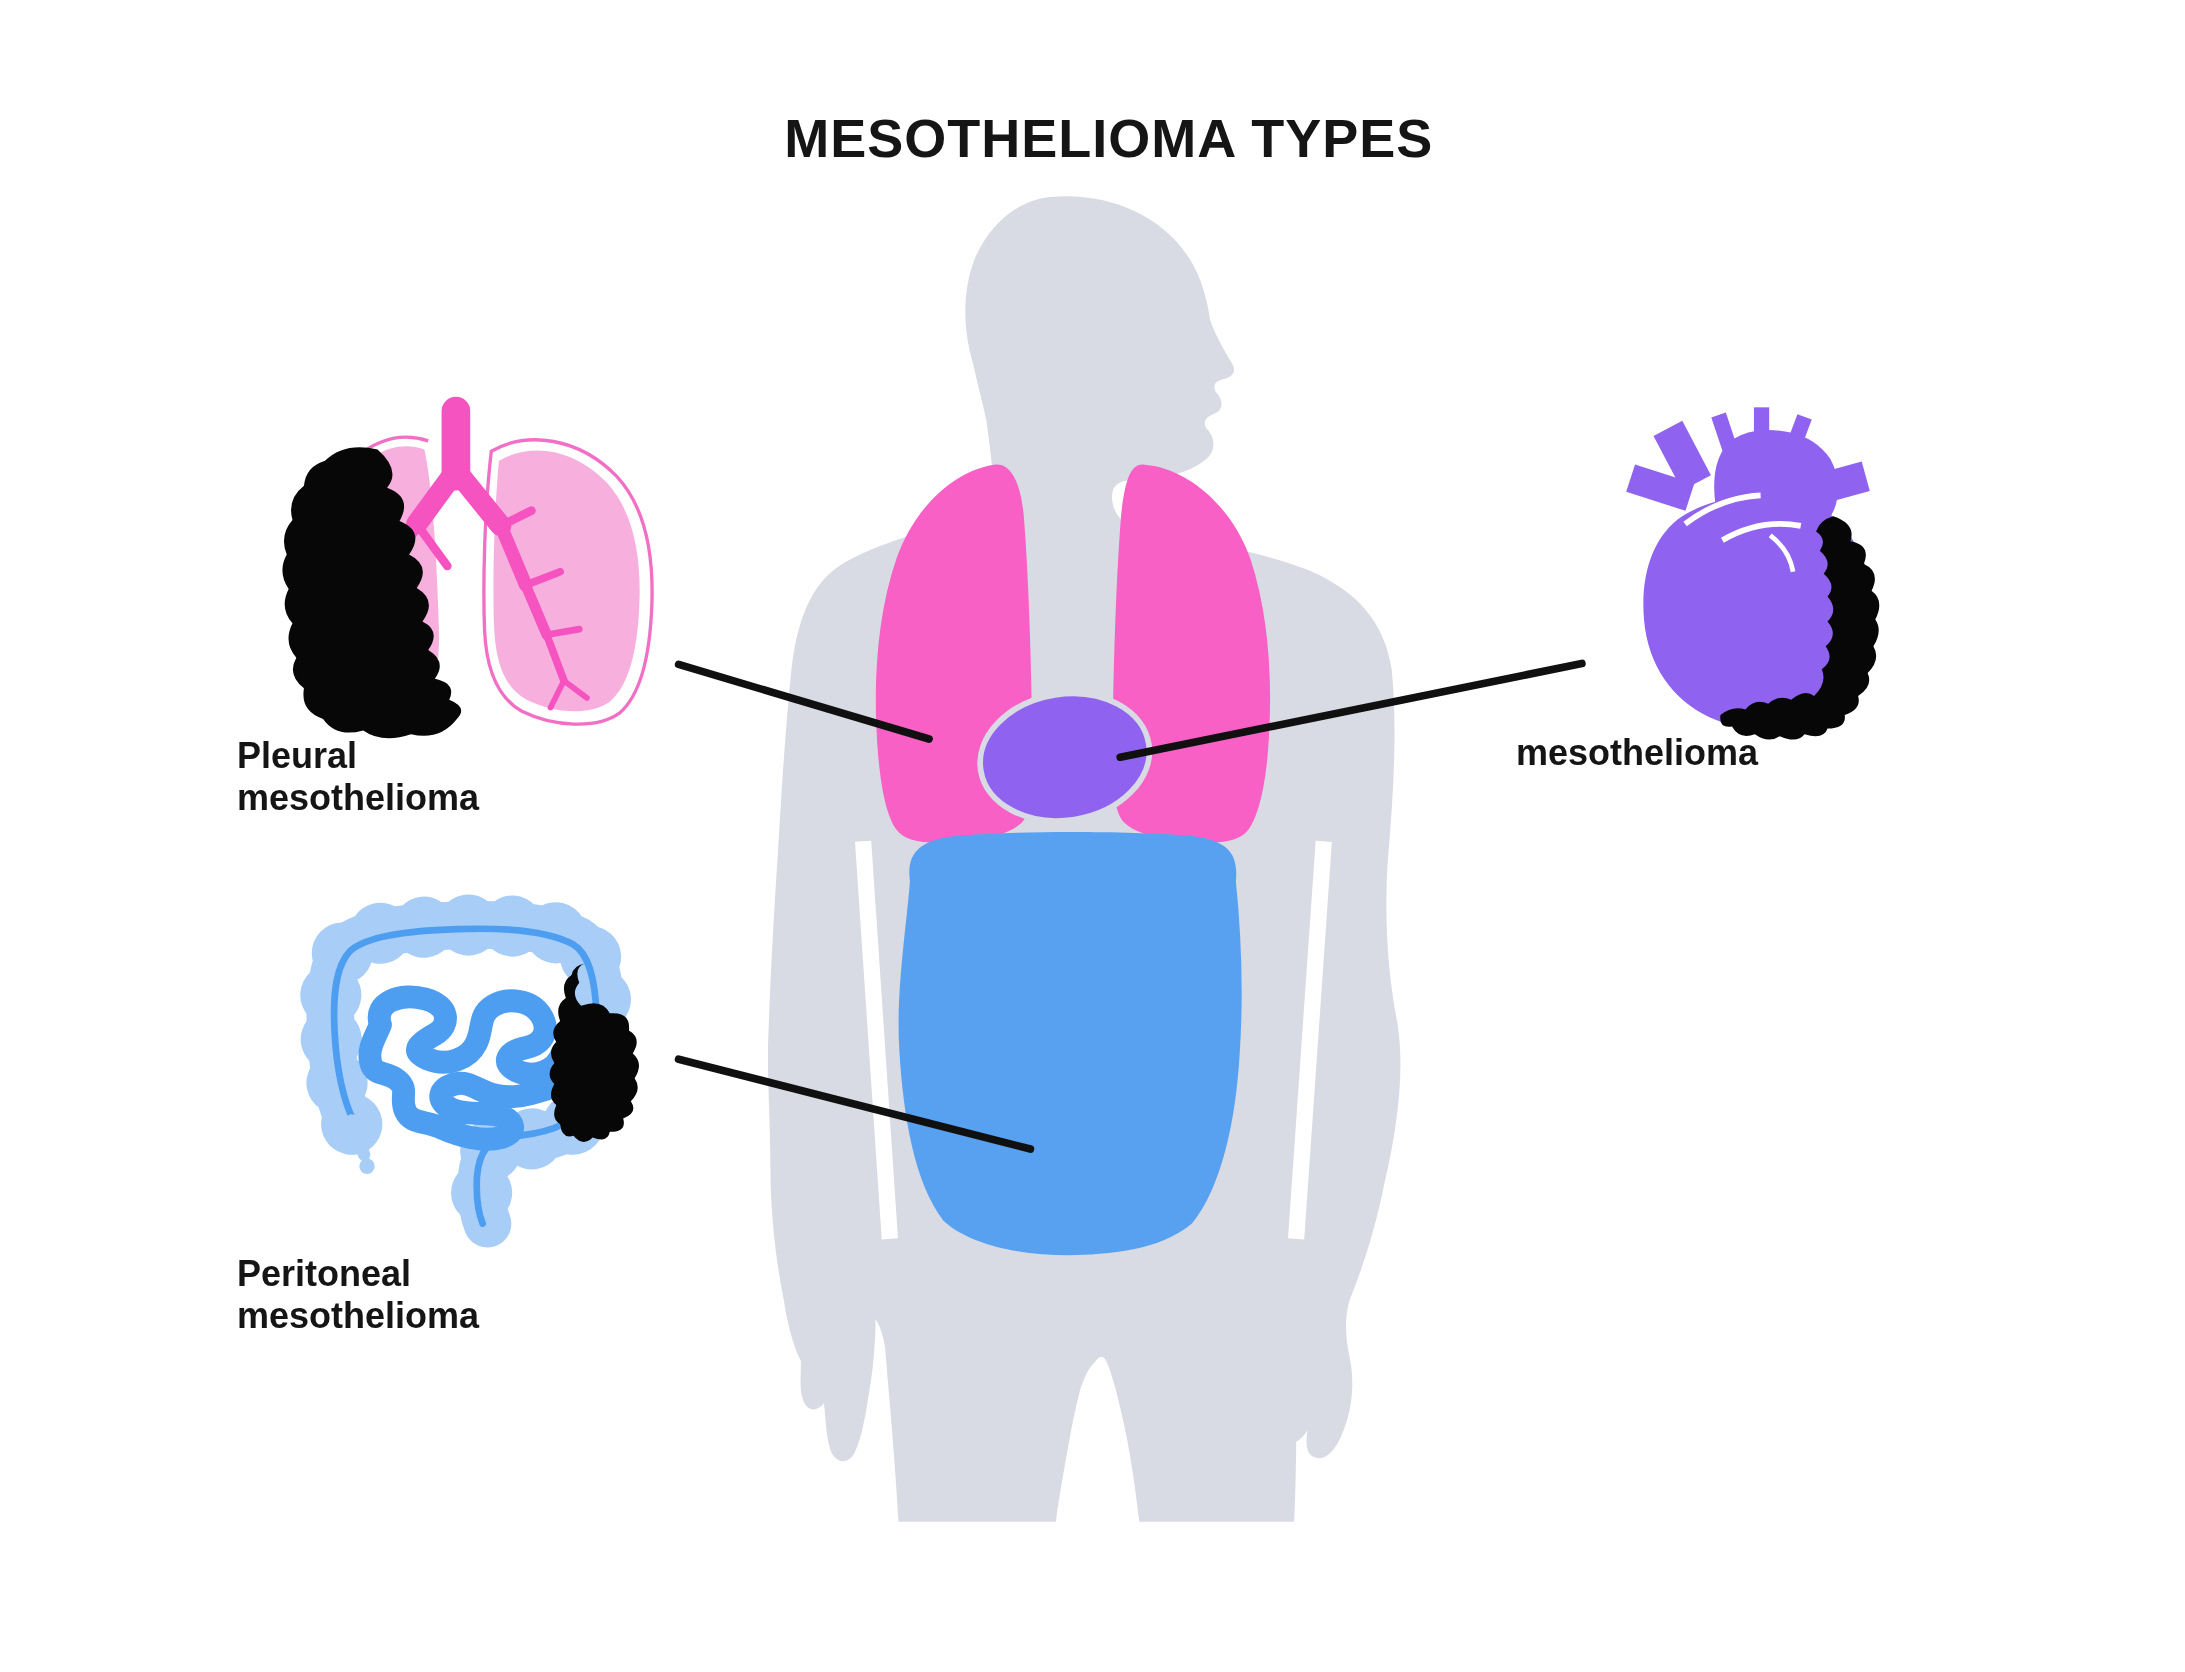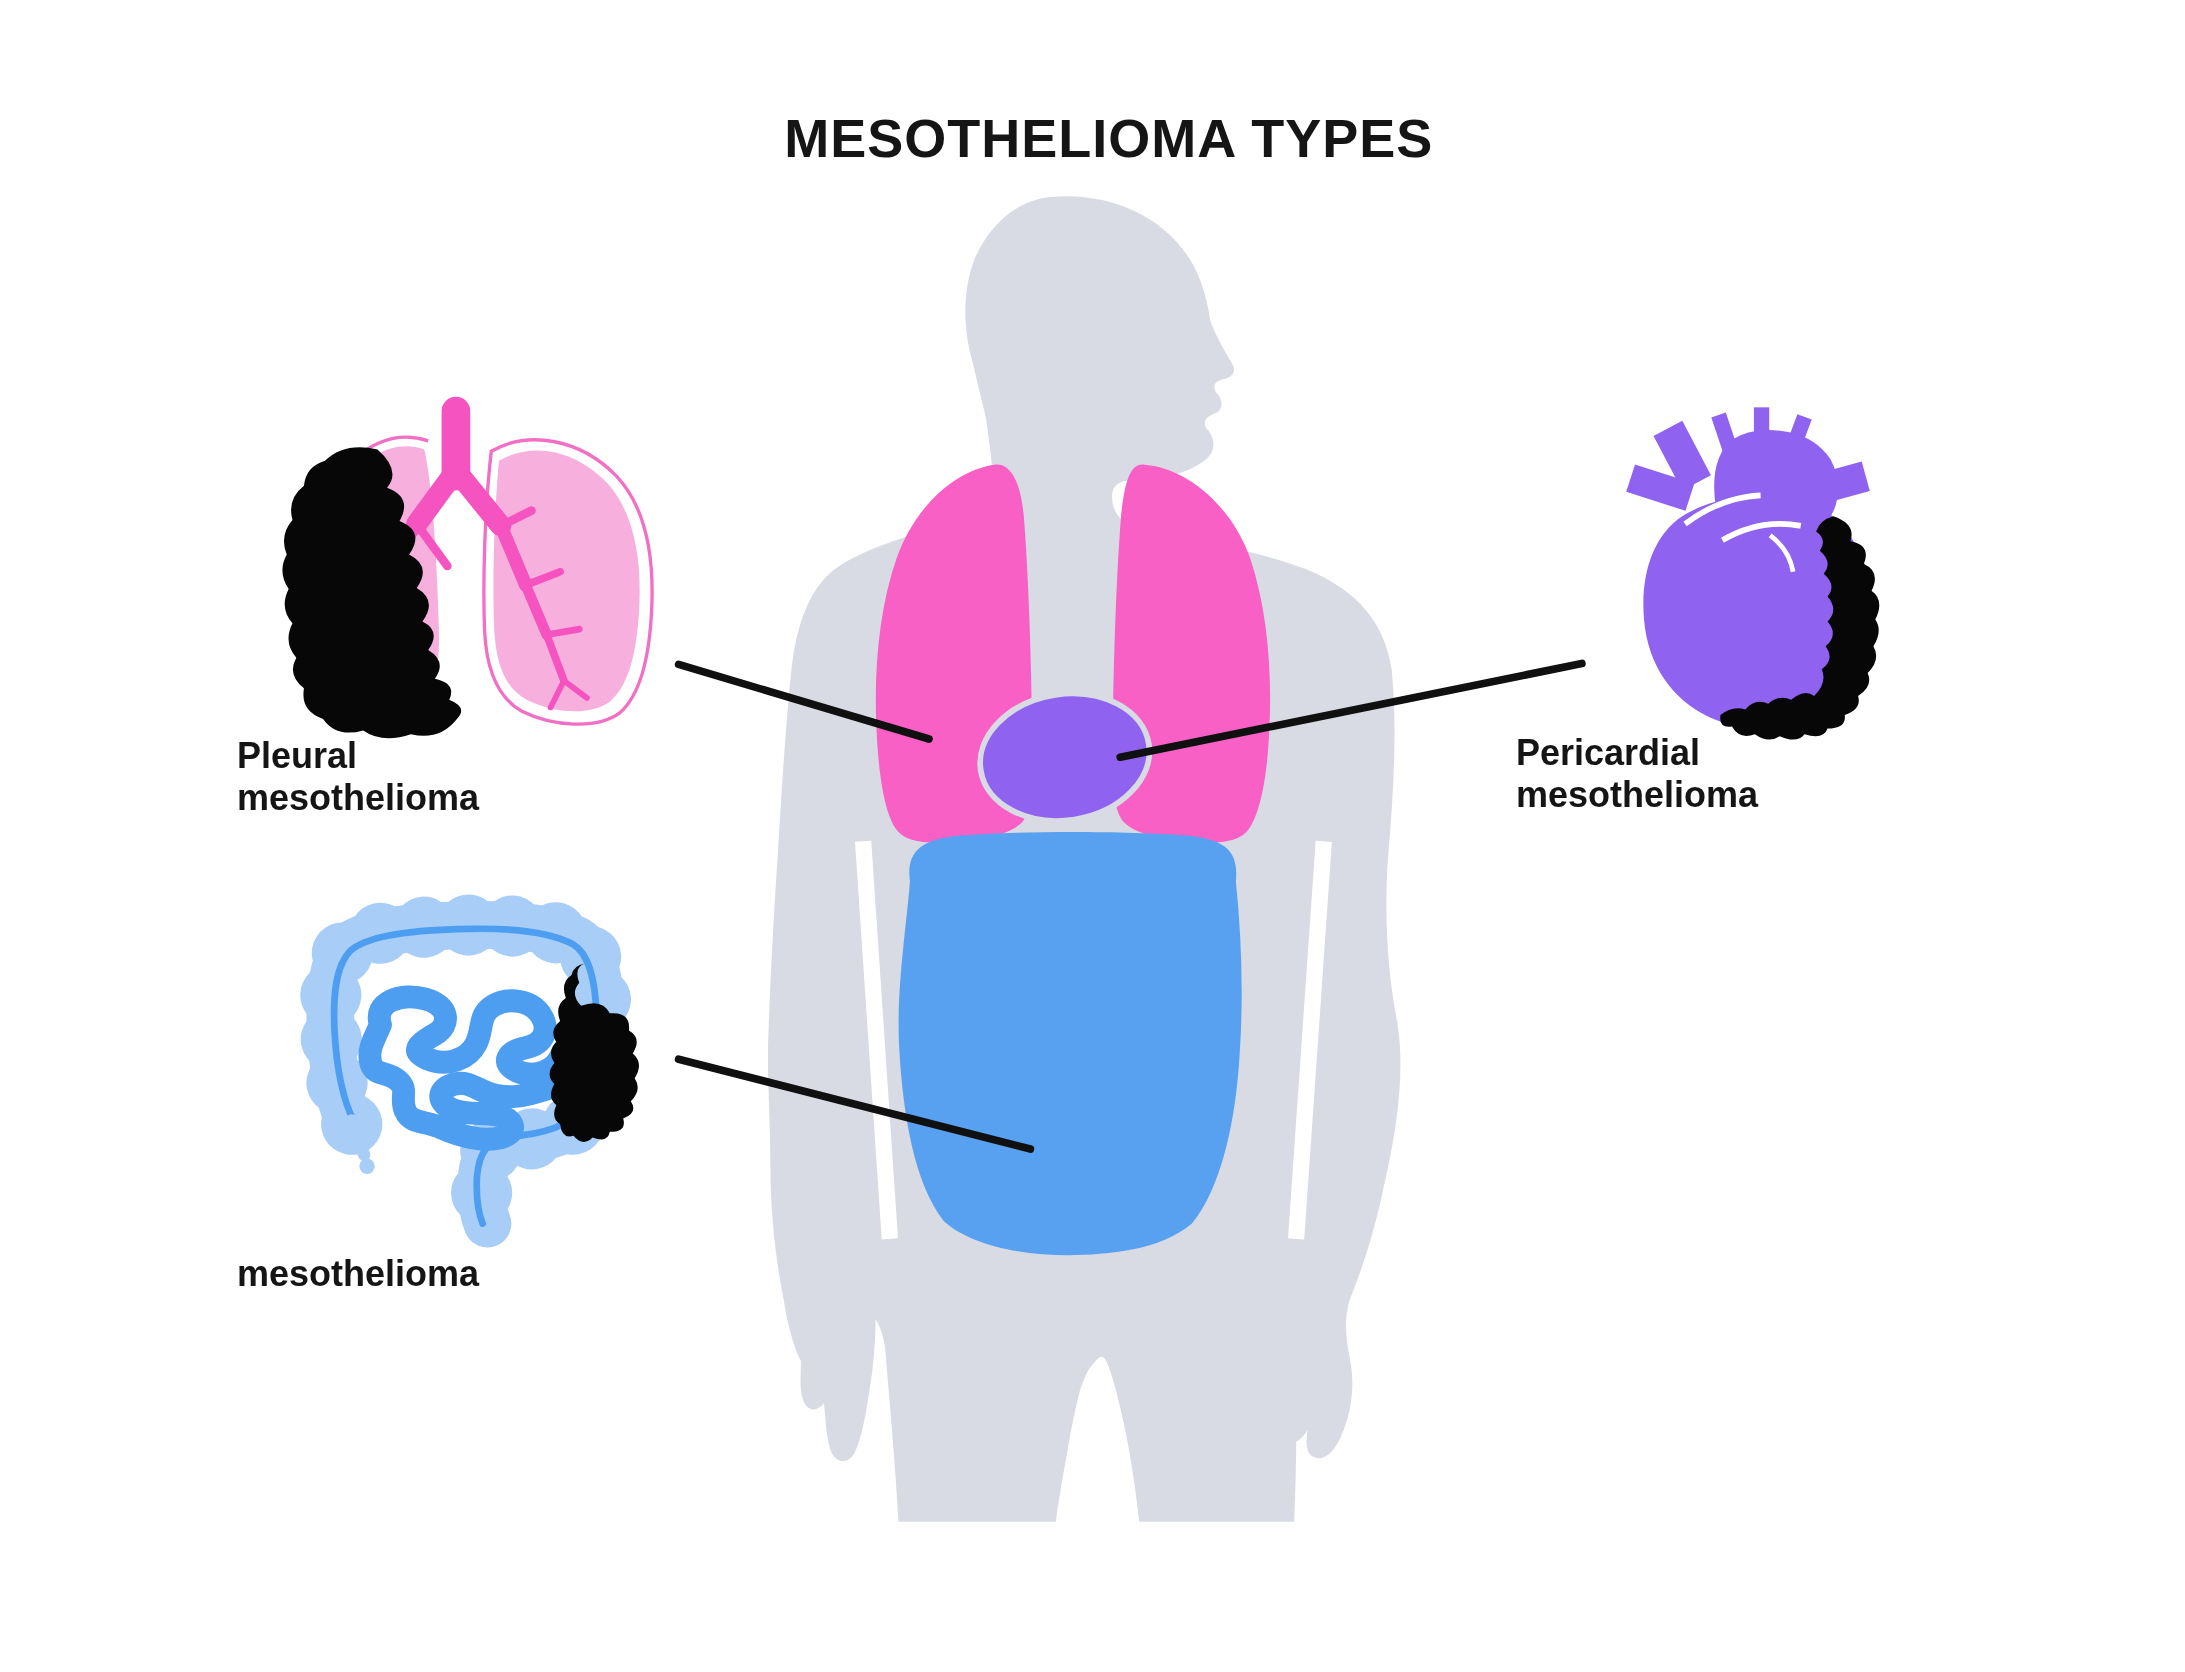--- a/index.html
+++ b/index.html
@@ -355,22 +355,22 @@
   </svg>
 
   <div class="page-title">MESOTHELIOMA TYPES</div>
 
   <div class="callout-label" id="label-pleural">
     <div>Pleural</div>
     <div>mesothelioma</div>
   </div>
 
   <div class="callout-label" id="label-pericardial">
-    <div>Pericardial</div>
     <div>mesothelioma</div>
   </div>
 
   <div class="callout-label" id="label-peritoneal">
+    <div>Peritoneal</div>
     <div>mesothelioma</div>
   </div>
 
 </div>
 
 
 </body></html>

